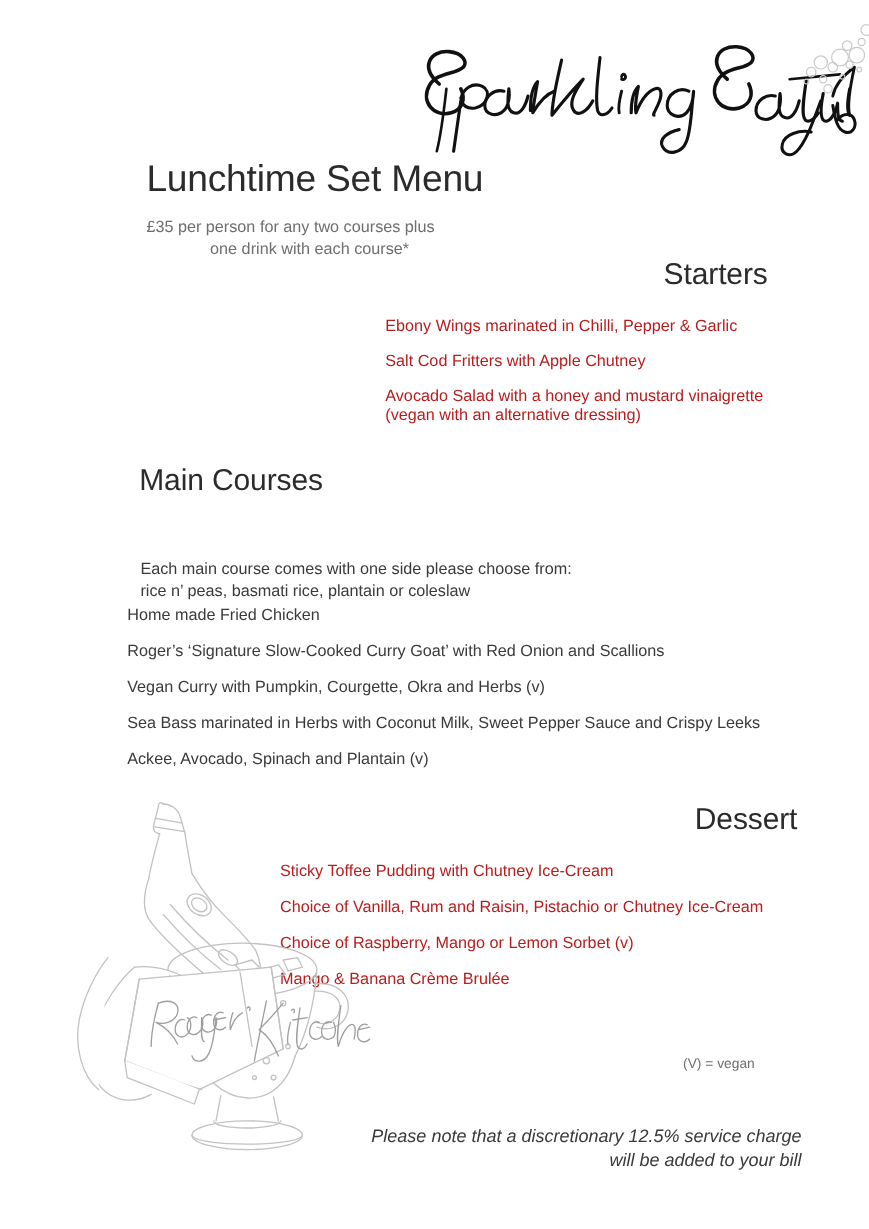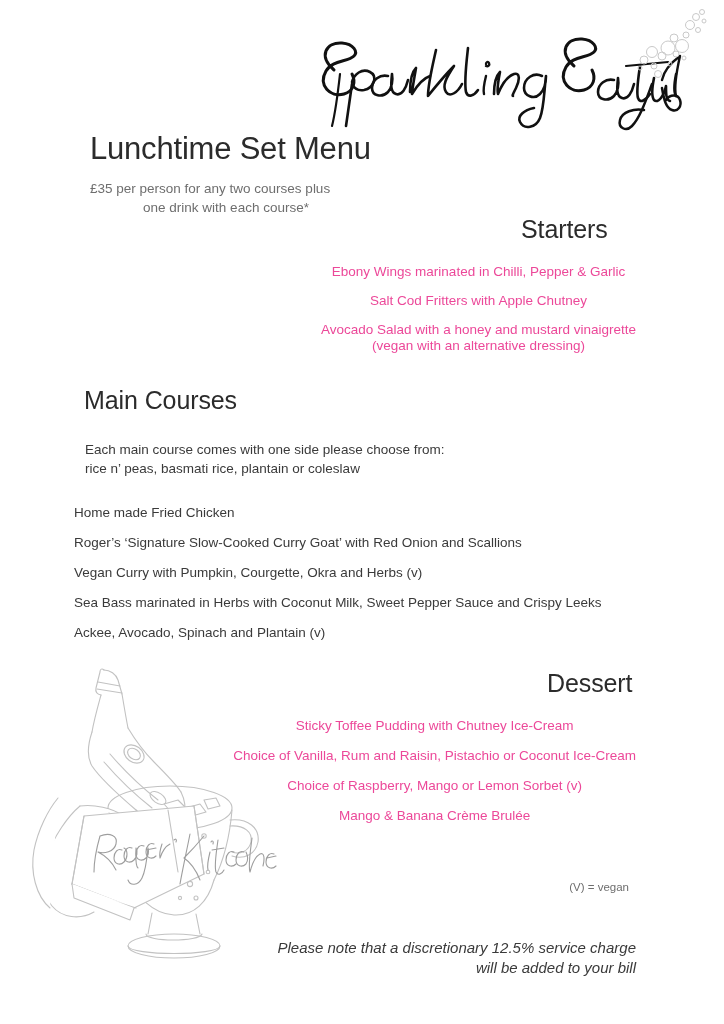--- a/index.html
+++ b/index.html
@@ -13,20 +13,21 @@
     position: relative;
     overflow: hidden;
     font-family: "Liberation Sans", sans-serif;
     color: #3a3a3a;
     -webkit-font-smoothing: antialiased;
   }
 
   .page {
     position: absolute;
     inset: 0;
+    margin-left: 32px;
   }
 
   
   .script-header {
     position: absolute;
     left: 296px;
     top: 22px;
     width: 392px;
     height: 112px;
   }
@@ -75,42 +76,42 @@
     letter-spacing: -0.1px;
   }
   .heading.starters { left: 521px; top: 215px; }
   .heading.mains    { left: 84px;  top: 386px; }
   .heading.dessert  { left: 547px; top: 669px; }
 
   
   .list-right {
     position: absolute;
     right: 88px;
-    text-align: center;
+    text-align: left;
     font-size: 13.5px;
-    color: #ec4899;
+    color: #b91c1c;
   }
   .list-right .item {
     line-height: 16px;
     margin-bottom: 13px;
     white-space: nowrap;
   }
   .list-right .item .sub {
     display: block;
     white-space: nowrap;
   }
   .starters-list { top: 264px; }
   .dessert-list  { top: 718px; }
   .dessert-list .item { margin-bottom: 14px; }
 
   
   .mains-note {
     position: absolute;
     left: 85px;
-    top: 440px;
+    top: 464px;
     font-size: 13.5px;
     line-height: 19px;
     color: #3a3a3a;
     white-space: nowrap;
   }
   .mains-list {
     position: absolute;
     left: 74px;
     top: 505px;
     font-size: 13.5px;
@@ -246,21 +247,21 @@
     <div class="item">Home made Fried Chicken</div>
     <div class="item">Roger’s ‘Signature Slow-Cooked Curry Goat’ with Red Onion and Scallions</div>
     <div class="item">Vegan Curry with Pumpkin, Courgette, Okra and Herbs (v)</div>
     <div class="item">Sea Bass marinated in Herbs with Coconut Milk, Sweet Pepper Sauce and Crispy Leeks</div>
     <div class="item">Ackee, Avocado, Spinach and Plantain (v)</div>
   </div>
 
   <div class="heading dessert">Dessert</div>
   <div class="list-right dessert-list">
     <div class="item">Sticky Toffee Pudding with Chutney Ice-Cream</div>
-    <div class="item">Choice of Vanilla, Rum and Raisin, Pistachio or Coconut Ice-Cream</div>
+    <div class="item">Choice of Vanilla, Rum and Raisin, Pistachio or Chutney Ice-Cream</div>
     <div class="item">Choice of Raspberry, Mango or Lemon Sorbet (v)</div>
     <div class="item">Mango &amp; Banana Crème Brulée</div>
   </div>
 
   <div class="vegan-note">(V) = vegan</div>
   <div class="service-note">
     <span class="l">Please note that a discretionary 12.5% service charge</span>
     <span class="l">will be added to your bill</span>
   </div>
 

